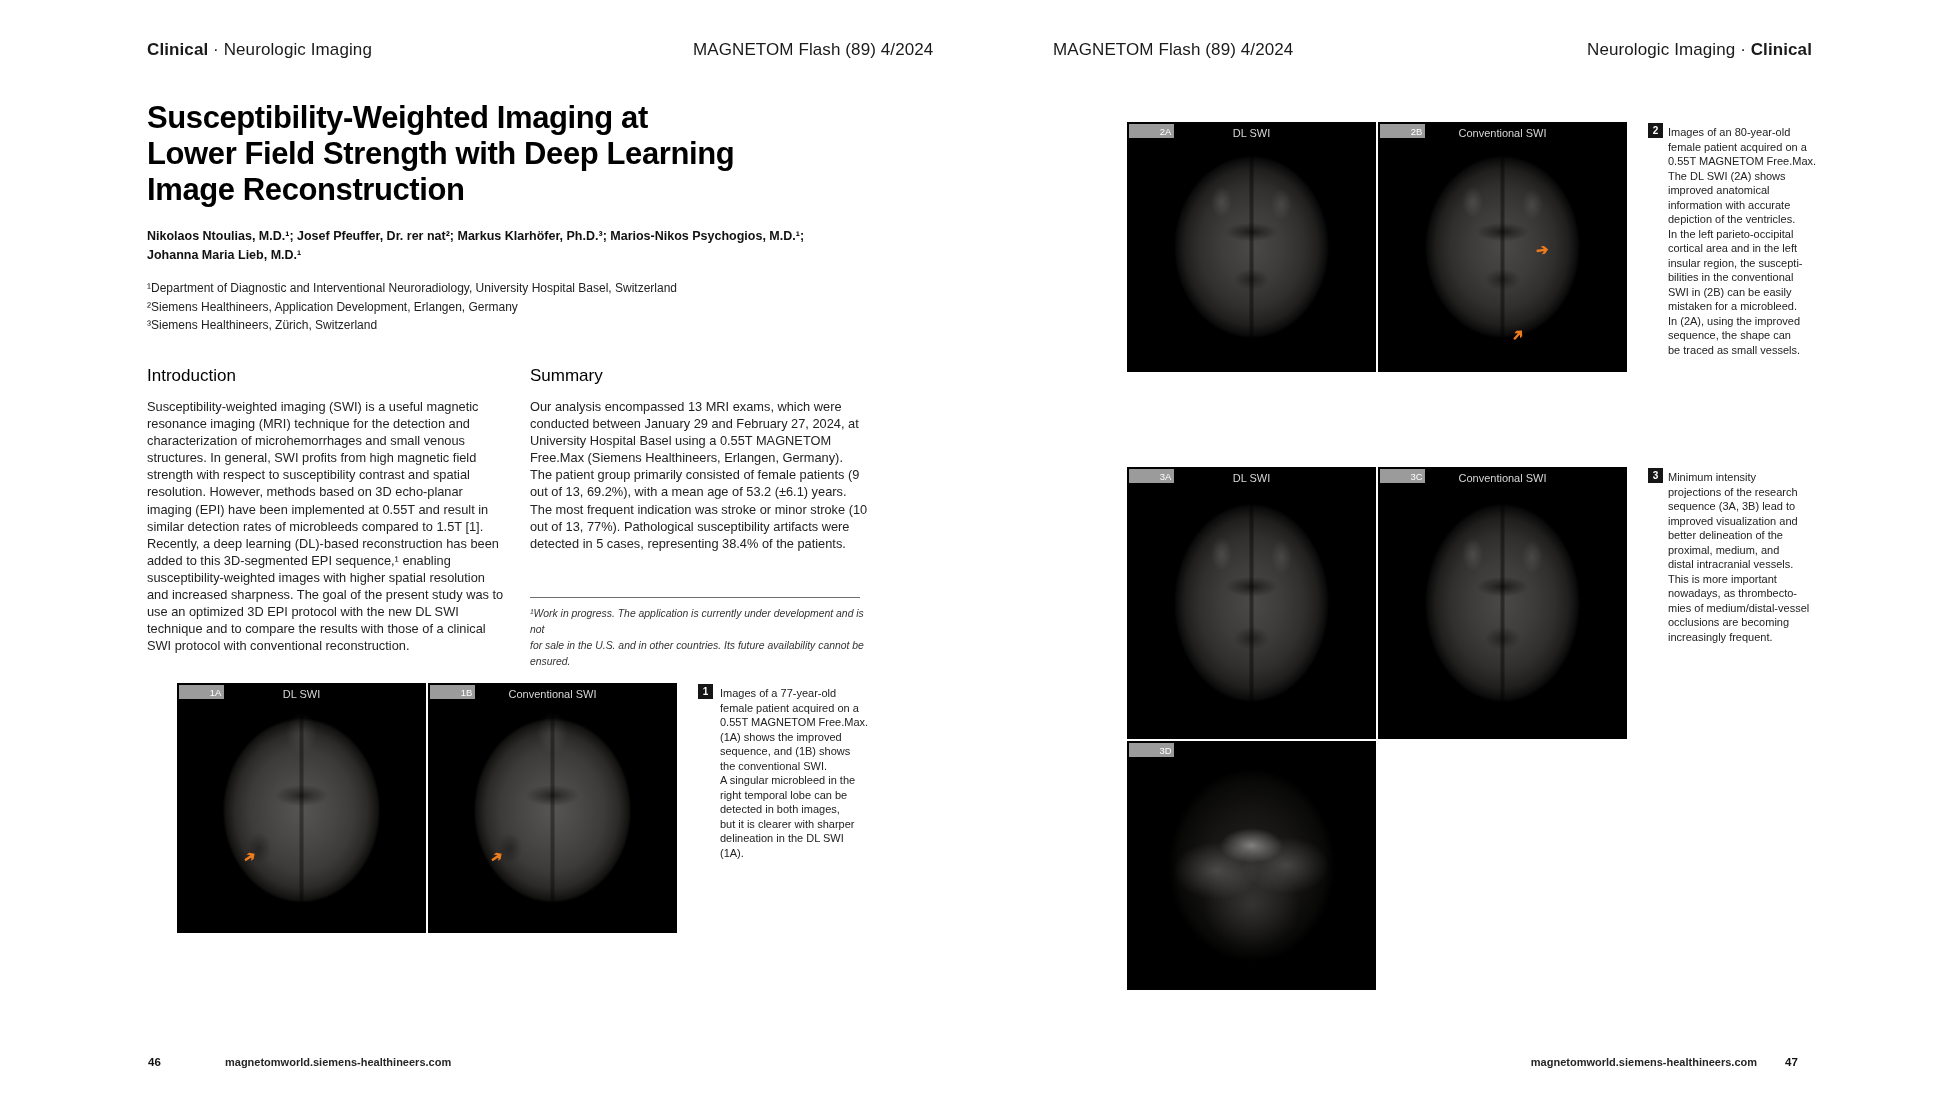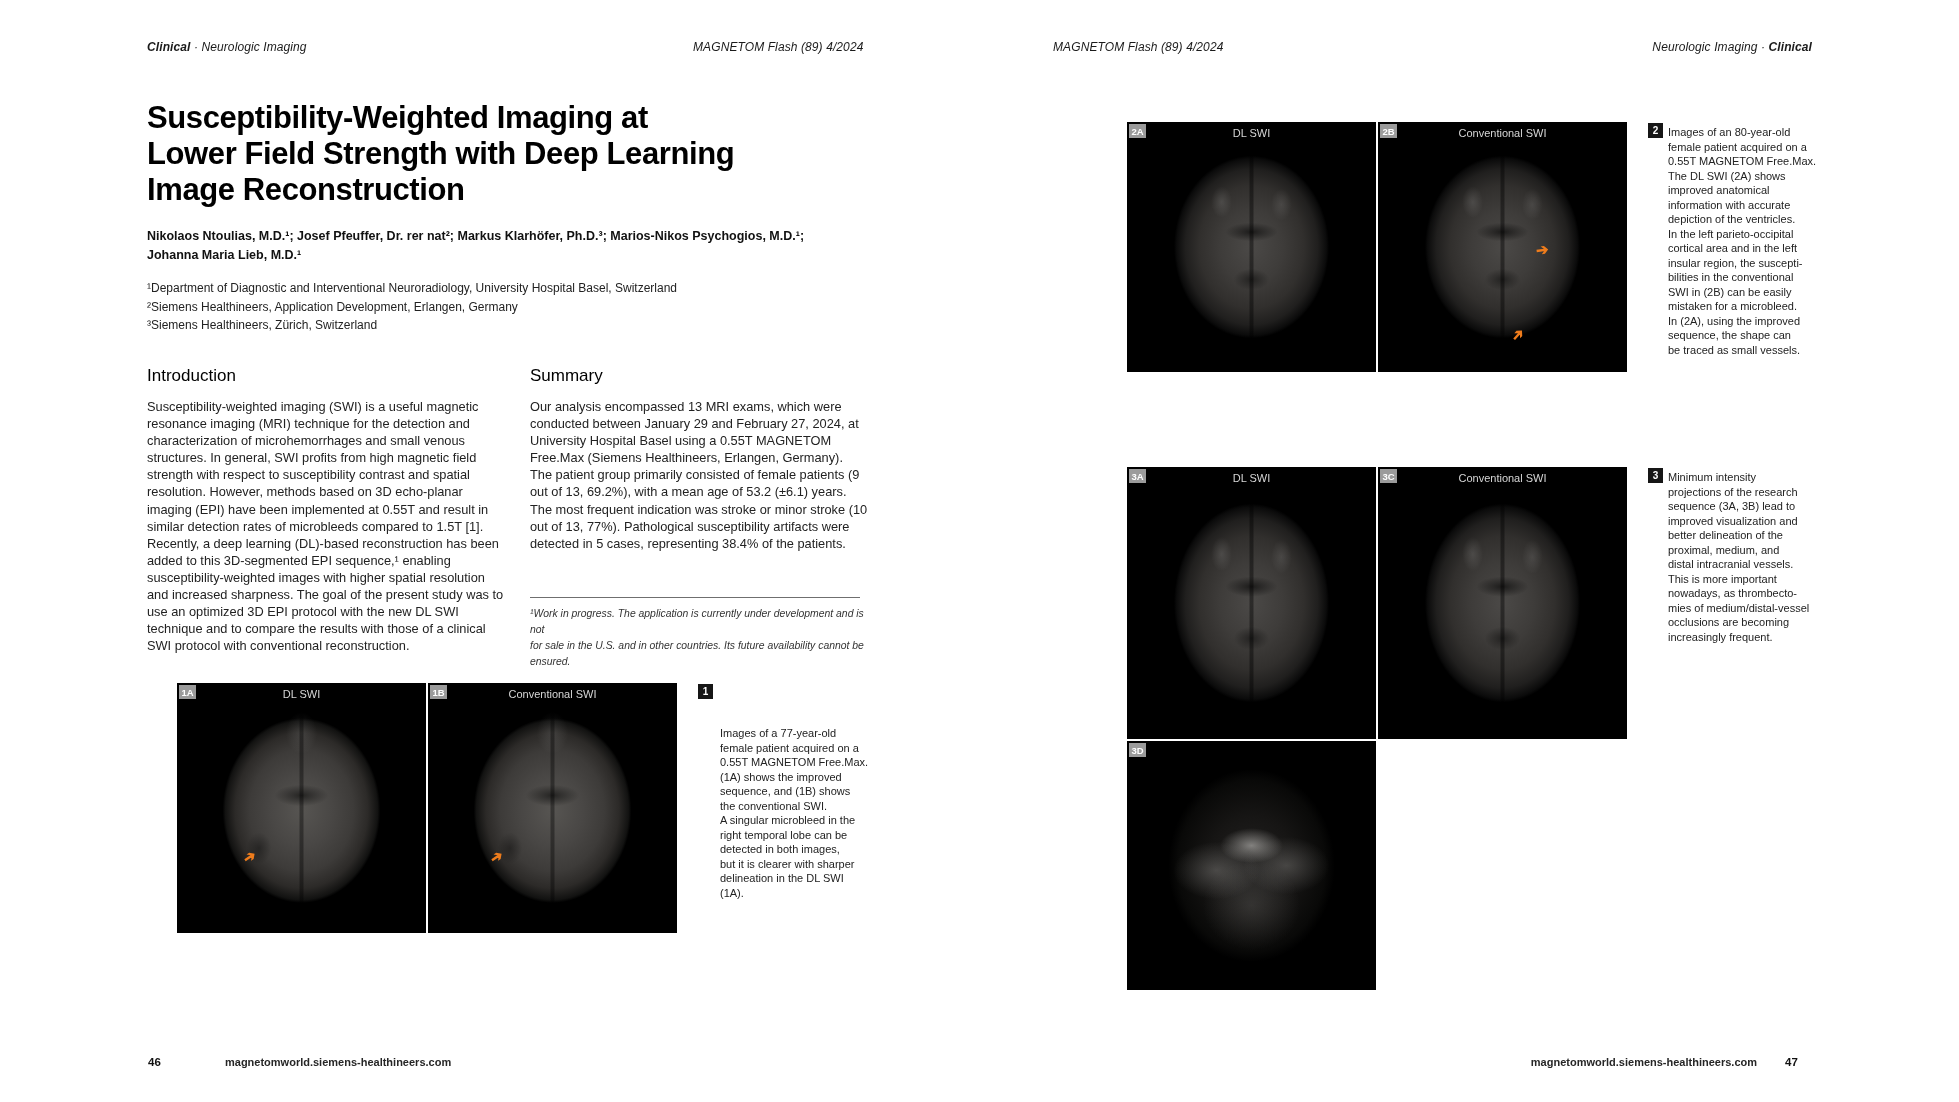--- a/index.html
+++ b/index.html
@@ -2,42 +2,42 @@
 <html><head>
 <meta charset="utf-8">
 <style>
   html,body{margin:0;padding:0;background:#e8e8e8;}
   .spread{
     position:relative; width:1959px; height:1102px; background:#ffffff;
     font-family:"Liberation Sans", sans-serif; color:#1a1a1a; overflow:hidden;
   }
   .abs{position:absolute;}
   
-  .runhead{font-size:12px; color:#1a1a1a; letter-spacing:.1px;font-style:italic;}
+  .runhead{font-size:17px; color:#1a1a1a; letter-spacing:.1px;}
   .runhead b{font-weight:bold;}
   .runfoot{font-size:11px; color:#262626;font-weight:bold;}
   .pagenum{font-size:11.5px; font-weight:bold; color:#111;}
   
   .title{font-size:31px; line-height:36px; font-weight:800; letter-spacing:-.4px; color:#000;}
   .authors{font-size:12.5px; font-weight:bold; line-height:18.5px; white-space:pre-line; color:#111;}
   .affils{font-size:12px; line-height:18.5px; white-space:pre-line; color:#222;}
   
   .col h2{margin:0 0 12px 0; font-size:17px; font-weight:400; color:#000;}
   .colbody{font-size:12.8px; line-height:17.1px; color:#222; text-align:left;}
   .rule{height:1px; background:#6f6f6f;}
   .footnote{font-size:10.4px; line-height:16px; font-style:italic; color:#333; white-space:pre-line;}
   
   .fig{background:#ffffff; display:grid; gap:2px;}
   .fig2cols{grid-template-columns:249px 249px; grid-template-rows:250px;}
   .fig2x2{grid-template-columns:249px 249px; grid-template-rows:272px 249px;}
   .panel{position:relative; background:#000; overflow:hidden;}
   .tag{
     position:absolute; top:2px; left:2px; width:17px; height:14px;
-    background:rgba(168,168,168,.92); color:#fff; font-size:9.5px; font-weight:bold;
-    display:flex; align-items:center; justify-content:center; z-index:3;
+    background:rgba(168,168,168,.92); color:#fff; font-size:9.5px; font-weight:normal;
+    display:flex; align-items:center; justify-content:center; z-index:3;padding-left:28px;
   }
   .panel-title{
     position:absolute; top:5px; left:0; width:100%; text-align:center;
     font-size:11px; color:#d6d6d6; z-index:2;
   }
   .arrow{
     position:absolute; z-index:4; color:#ee7c1c; font-size:15px; font-weight:bold;
     line-height:1;
   }
   
@@ -122,21 +122,21 @@
       <span class="arrow" style="left:66px; top:166px; transform:rotate(-35deg);">➔</span>
     </div>
     <div class="panel axialA">
       <span class="tag">1B</span>
       <span class="panel-title">Conventional SWI</span>
       <span class="arrow" style="left:62px; top:166px; transform:rotate(-35deg);">➔</span>
     </div>
   </div>
 
   <div class="abs capchip" style="left:698px; top:684px;">1</div>
-  <div class="abs caption" style="left:720px; top:686px;margin-top:40px;">Images of a 77-year-old
+  <div class="abs caption" style="left:720px; top:686px;">Images of a 77-year-old
 female patient acquired on a
 0.55T MAGNETOM Free.Max.
 (1A) shows the improved
 sequence, and (1B) shows
 the conventional SWI.
 A singular microbleed in the
 right temporal lobe can be
 detected in both images,
 but it is clearer with sharper
 delineation in the DL SWI

